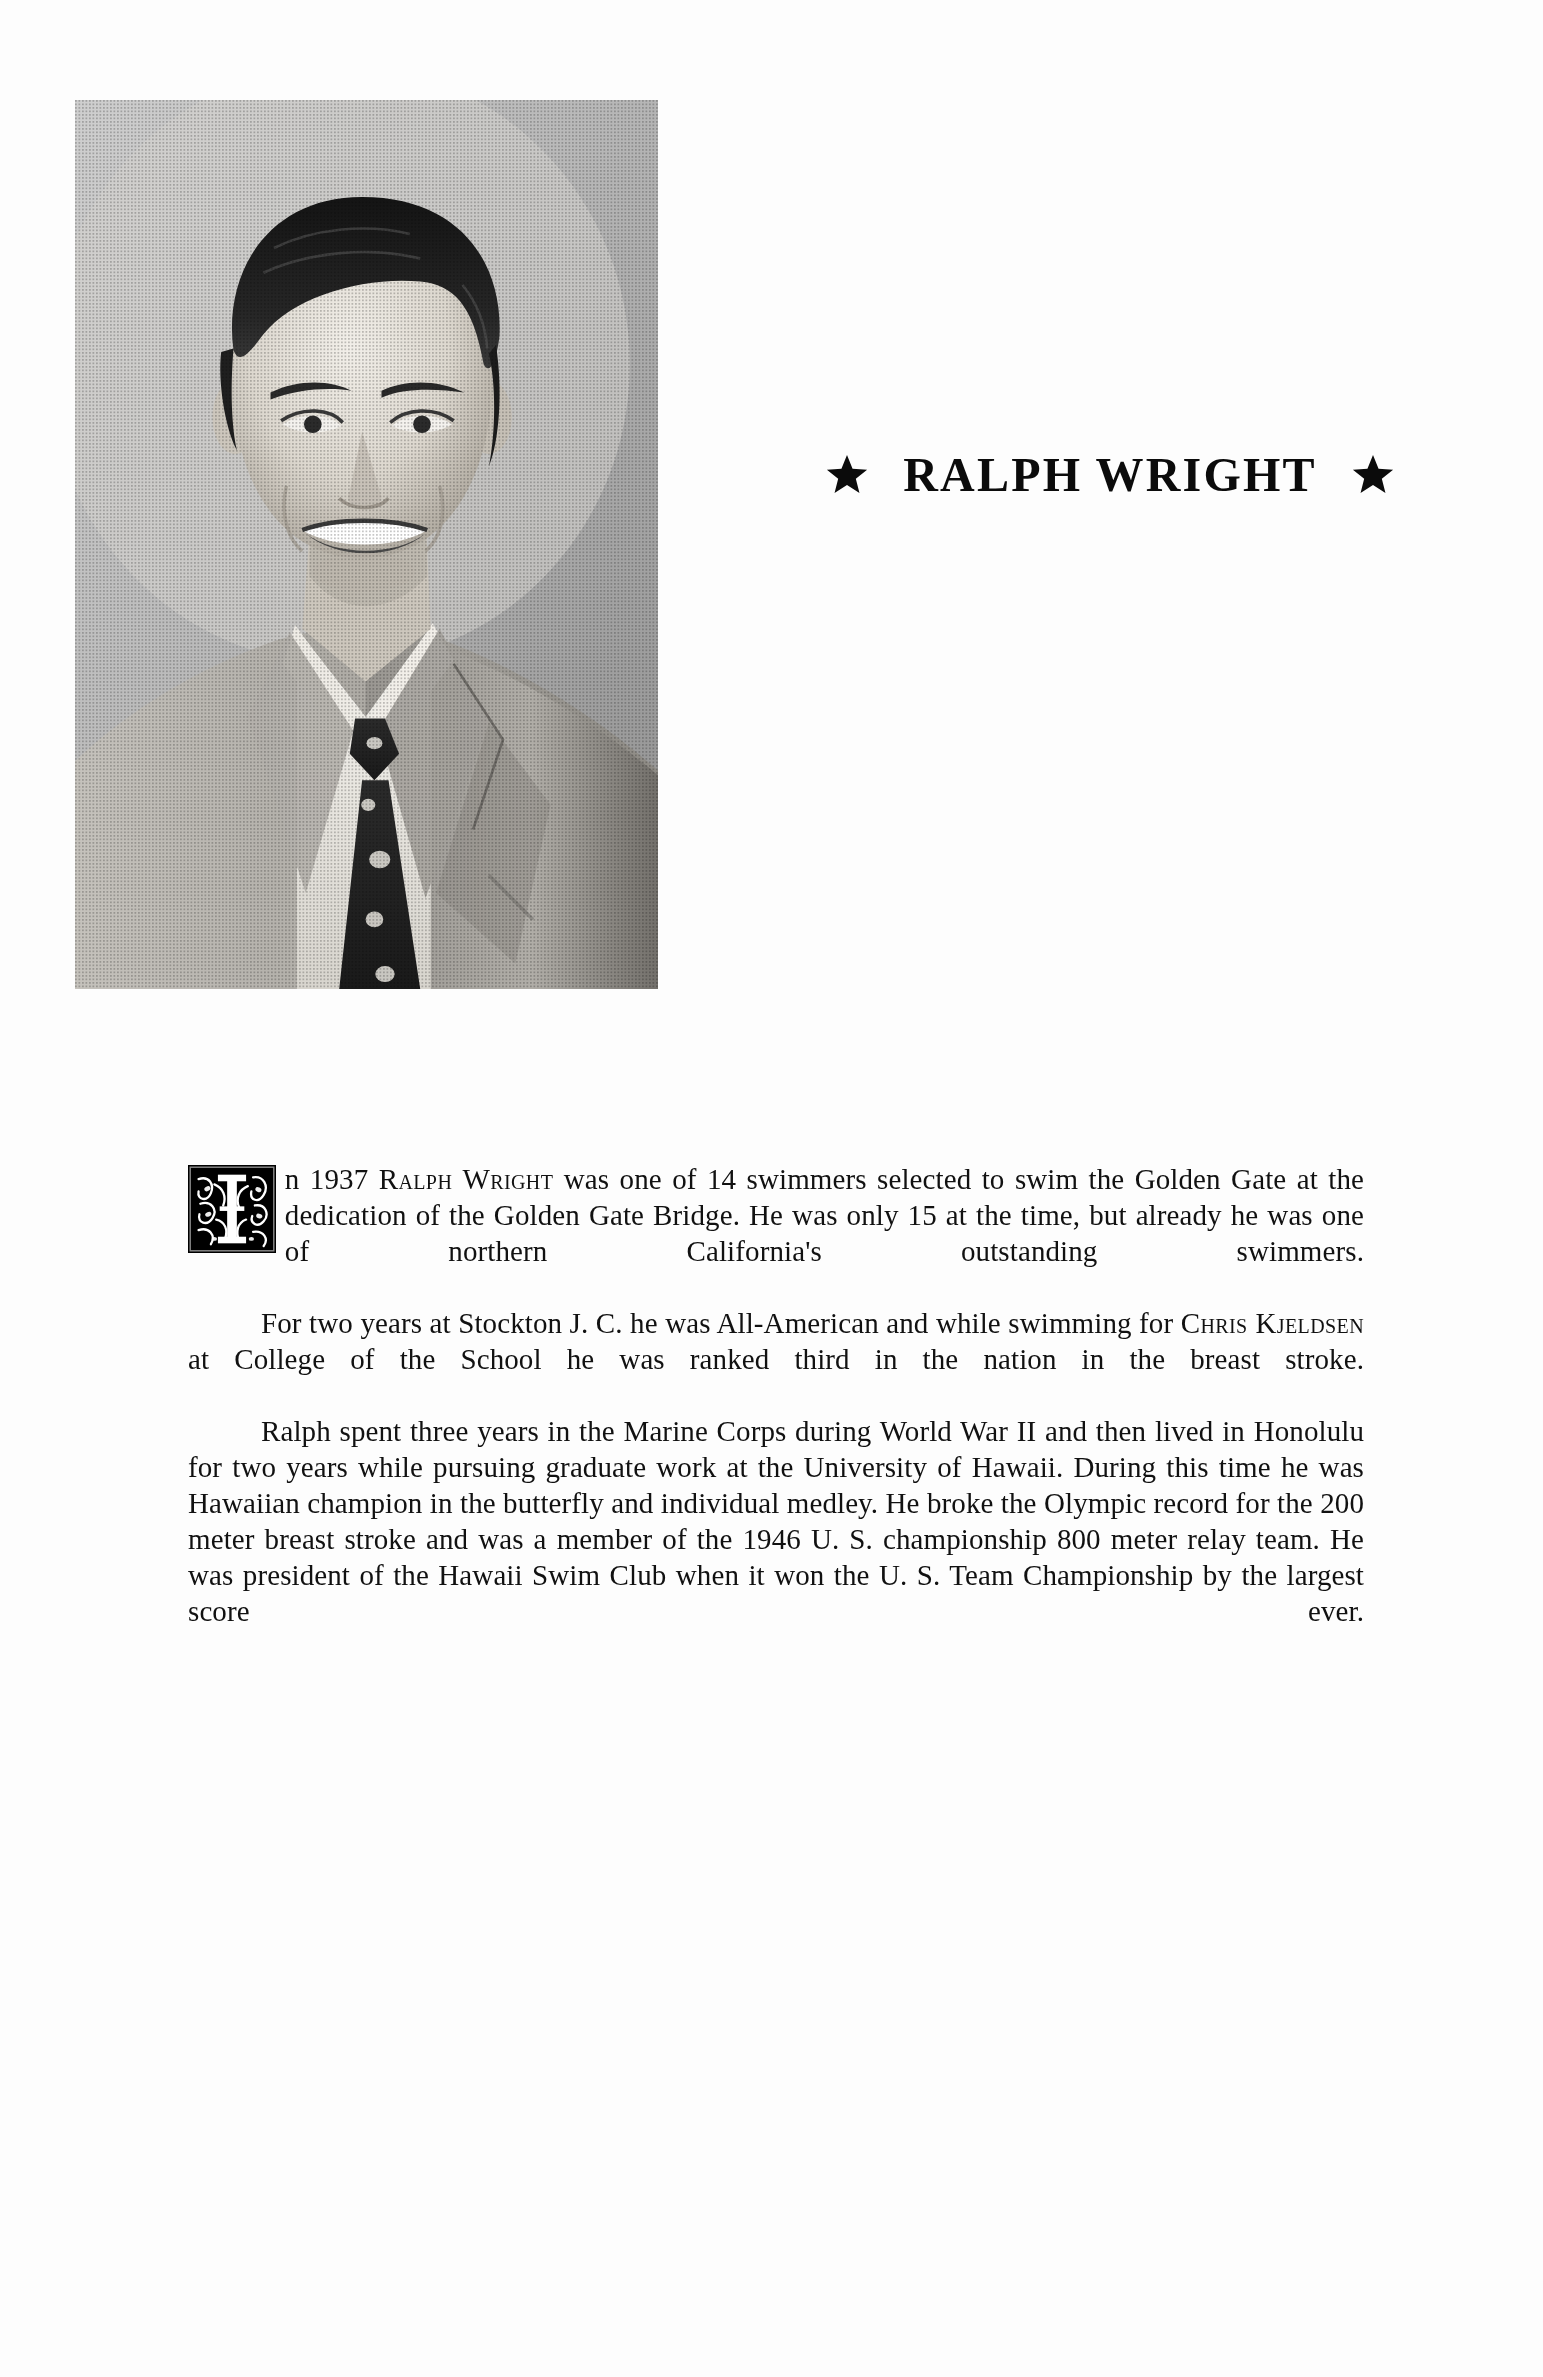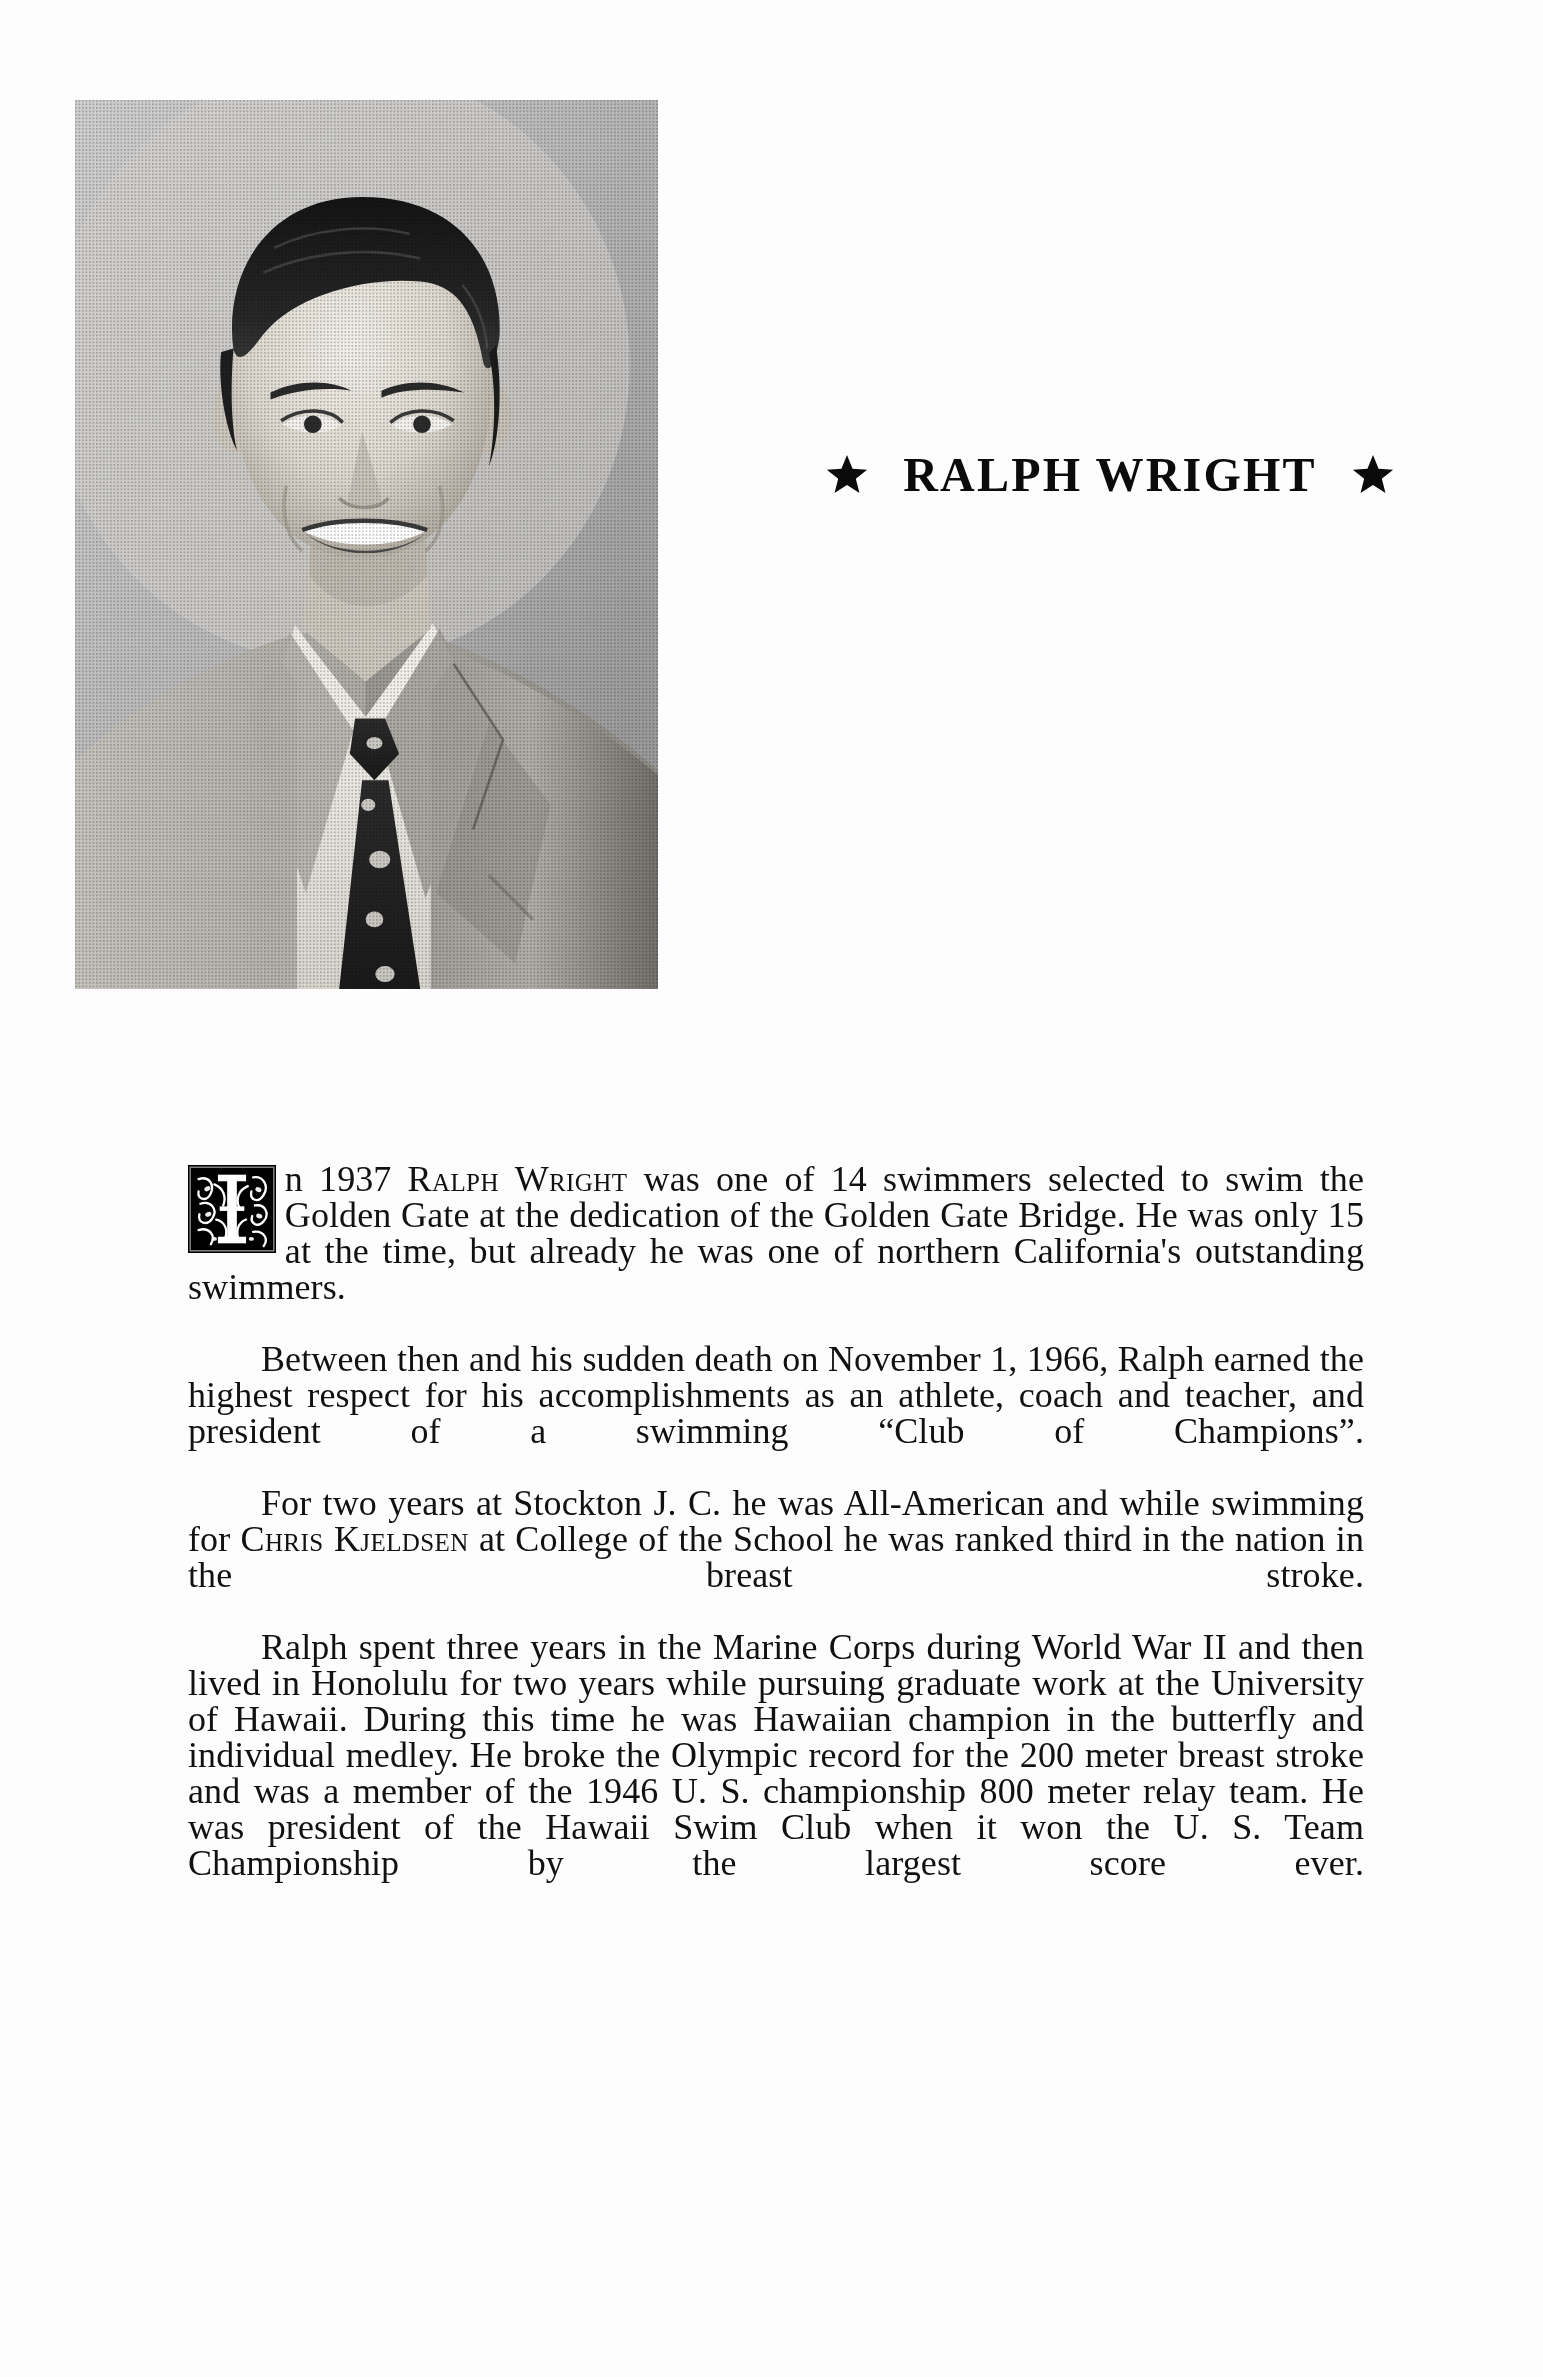--- a/index.html
+++ b/index.html
@@ -82,21 +82,21 @@
   
   .body-col {
     position: absolute;
     left: 188px;
     top: 1161px;
     width: 1176px;
   }
 
   .para {
     margin: 0;
-    font-size: 36px;
+    font-size: 29px;
     line-height: 36px;
     text-align: justify;
     text-justify: inter-word;
     letter-spacing: 0.1px;
     color: #111111;
     -webkit-hyphens: none;
     hyphens: none;
   }
 
   .para + .para {
@@ -294,21 +294,20 @@
             <rect x="44.5" y="14" width="11" height="72"></rect>
             <rect x="34" y="11" width="32" height="7.5"></rect>
             <rect x="34" y="81.5" width="32" height="7.5"></rect>
             <rect x="36" y="47" width="28" height="5.2"></rect>
           </g>
         </svg>
       </span>
       <span>n 1937 </span><span class="smallcaps">Ralph Wright</span><span> was one of 14 swimmers selected to swim the Golden Gate at the dedication of the Golden Gate Bridge. He was only 15 at the time, but already he was one of northern California's outstanding swimmers.</span>
     </p>
 
-    <p class="para">Between then and his sudden death on November 1, 1966, Ralph earned the highest respect for his accomplishments as an athlete, coach and teacher, and president of a swimming “Club of Champions”.</p>
 
 
     <p class="para">
       <span>For two years at Stockton J. C. he was All-American and while swimming for </span><span class="smallcaps">Chris Kjeldsen</span><span> at College of the School he was ranked third in the nation in the breast stroke.</span>
     </p>
 
     <p class="para">Ralph spent three years in the Marine Corps during World War II and then lived in Honolulu for two years while pursuing graduate work at the University of Hawaii. During this time he was Hawaiian champion in the butterfly and individual medley. He broke the Olympic record for the 200 meter breast stroke and was a member of the 1946 U. S. championship 800 meter relay team. He was president of the Hawaii Swim Club when it won the U. S. Team Championship by the largest score ever.</p>
 
 
   </div>

